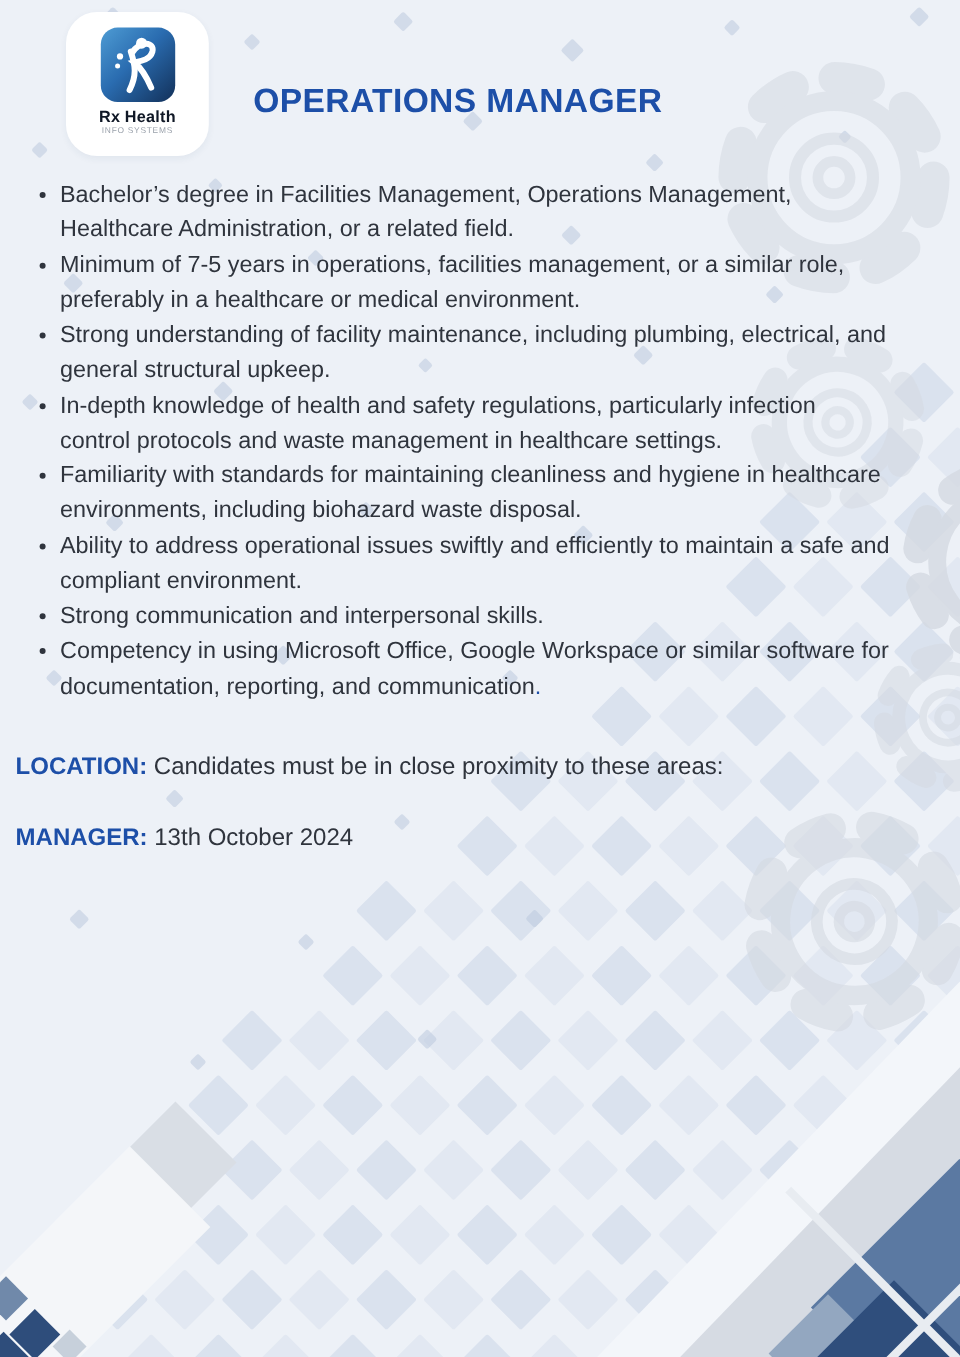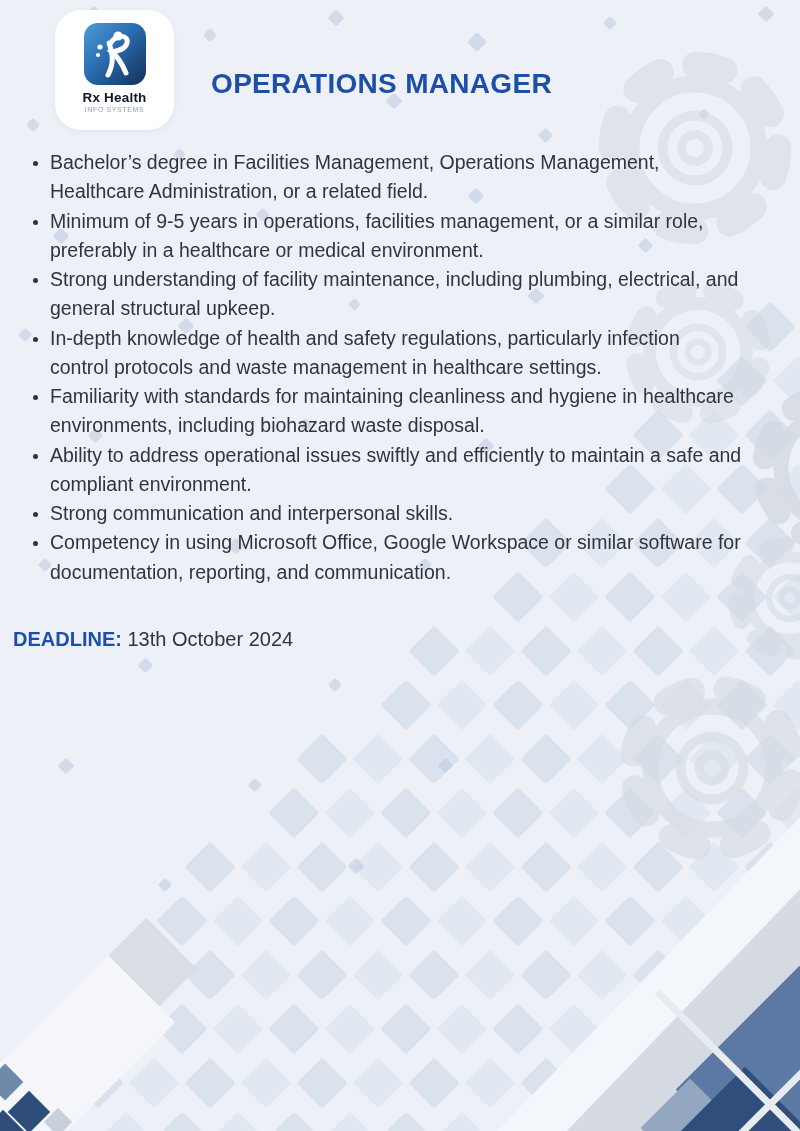--- a/index.html
+++ b/index.html
@@ -300,34 +300,37 @@
     <div class="header">
       <div class="subtitle">OPERATIONS MANAGER</div>
     </div>
 
     <div class="job-summary">
     </div>
 
     <div class="qualifications">
       <ul>
         <li><span>Bachelor’s degree in Facilities Management, Operations Management, Healthcare Administration, or a related field.</span></li>
-        <li><span>Minimum of 9-5 years in operations, facilities management, or a similar role, preferably in a healthcare or medical environment.</span></li>
+        <li><span>Minimum of 7-5 years in operations, facilities management, or a similar role, preferably in a healthcare or medical environment.</span></li>
         <li><span>Strong understanding of facility maintenance, including plumbing, electrical, and general structural upkeep.</span></li>
         <li><span>In-depth knowledge of health and safety regulations, particularly infection control protocols and waste management in healthcare settings.</span></li>
         <li><span>Familiarity with standards for maintaining cleanliness and hygiene in healthcare environments, including biohazard waste disposal.</span></li>
         <li><span>Ability to address operational issues swiftly and efficiently to maintain a safe and compliant environment.</span></li>
         <li><span>Strong communication and interpersonal skills.</span></li>
         <li><span>Competency in using Microsoft Office, Google Workspace or similar software for documentation, reporting, and communication</span><span class="period-accent">.</span></li>
       </ul>
     </div>
 
     <div class="location-block">
+      <div class="meta-line">
+        <span class="meta-label">LOCATION:</span><span> Candidates must be in close proximity to these areas:</span>
+      </div>
     </div>
 
 
     <div class="deadline-block">
       <div class="meta-line">
-        <span class="meta-label">DEADLINE:</span><span> 13th October 2024</span>
+        <span class="meta-label">MANAGER:</span><span> 13th October 2024</span>
       </div>
     </div>
   </div>
 
 </div>
 
 </body></html>

